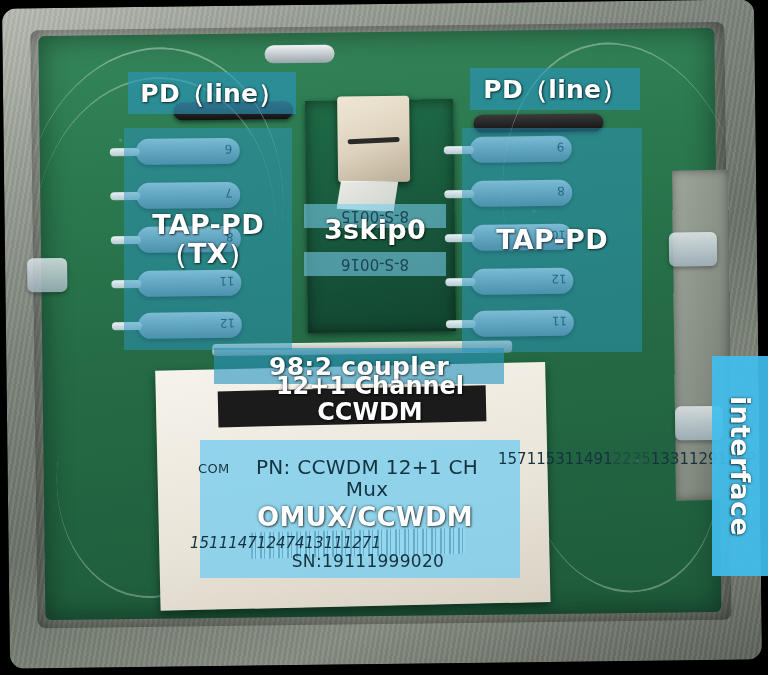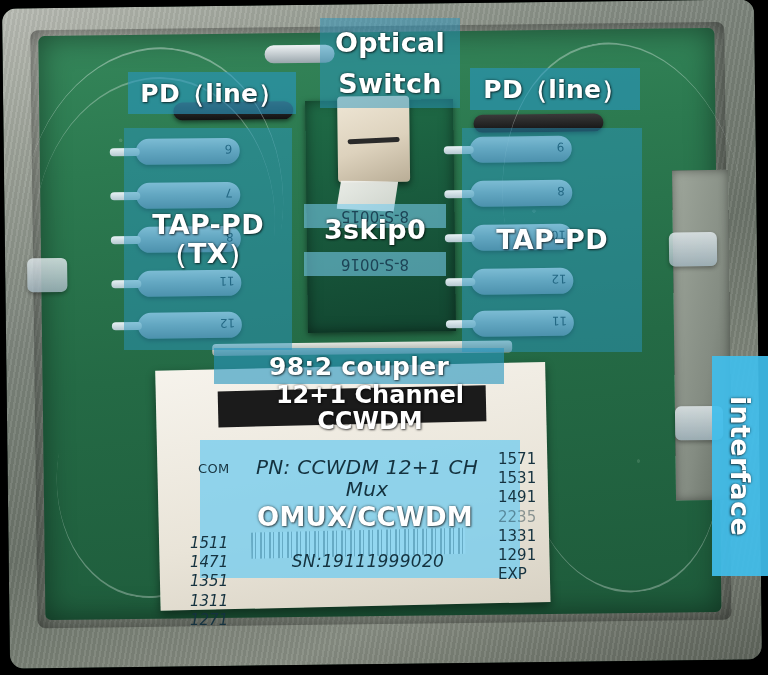--- a/index.html
+++ b/index.html
@@ -122,30 +122,30 @@
   .blockbox{background:rgba(41,150,190,.50);}
   .lightband{background:rgba(120,205,238,.80);}
 
   .ann-pd-left   {left:128px;top:72px;width:168px;height:42px;font-size:25px;}
   .ann-pd-right  {left:470px;top:68px;width:170px;height:42px;font-size:25px;}
   .ann-optical   {left:320px;top:18px;width:140px;height:90px;font-size:27px;flex-direction:column;gap:12px;}
   .ann-taptx     {left:124px;top:128px;width:168px;height:222px;font-size:27px;flex-direction:column;}
   .ann-taprx     {left:462px;top:128px;width:180px;height:224px;font-size:27px;flex-direction:column;}
   .ann-3skip0    {left:310px;top:200px;width:130px;height:60px;font-size:27px;}
   .ann-coupler   {left:168px;top:348px;width:290px;height:36px;font-size:25px;margin-left:46px;}
-  .ann-ccwdm     {left:240px;top:392px;width:260px;height:34px;font-size:24px;color:#fff;}
+  .ann-ccwdm     {left:240px;top:392px;width:260px;height:34px;font-size:24px;color:#fff;align-items:flex-end;}
   .ann-omux-box  {left:200px;top:440px;width:320px;height:138px;}
   .ann-pn        {left:232px;top:466px;width:270px;height:26px;font-size:20px;color:#14323f;font-weight:400;
-                  text-shadow:none;justify-content:flex-start;font-style:italic;}
+                  text-shadow:none;justify-content:flex-start;}
   .ann-omux      {left:240px;top:502px;width:250px;height:30px;font-size:26px;}
   .ann-sn        {left:258px;top:550px;width:220px;height:22px;font-size:17px;color:#14323f;font-weight:400;
-                  text-shadow:none;font-style:italic;}
+                  text-shadow:none;}
   .ann-com       {left:198px;top:460px;width:40px;height:18px;font-size:13px;color:#17333f;font-weight:400;
                   text-shadow:none;justify-content:flex-start;}
-  .wl-col{position:absolute;display:flex;flex-direction:column;font-size:15px;color:#15323f;
+  .wl-col{position:absolute;display:flex;flex-direction:row;font-size:15px;color:#15323f;
           font-weight:400;text-shadow:none;line-height:1.28;}
   .wl-left {left:190px;top:534px;font-style:italic;}
   .wl-right{left:498px;top:450px;}
   .ann-interface{
     right:0;top:356px;width:56px;height:220px;font-size:27px;
     background:rgba(64,190,235,.92);
     writing-mode:vertical-rl;
   }
   .ann-interface span{writing-mode:vertical-rl;}
 </style>
@@ -223,24 +223,20 @@
   </div>
 
   <div class="ann band ann-pd-left">
     <span>PD（line）</span>
   </div>
 
   <div class="ann band ann-pd-right">
     <span>PD（line）</span>
   </div>
 
-  <div class="ann blockbox ann-optical">
-    <span>Optical</span>
-    <span>Switch</span>
-  </div>
 
   <div class="ann blockbox ann-taptx">
     <span>TAP-PD</span>
     <span>（TX）</span>
   </div>
 
   <div class="ann blockbox ann-taprx">
     <span>TAP-PD</span>
   </div>
 
@@ -281,21 +277,21 @@
     <span>OMUX/CCWDM</span>
   </div>
 
   <div class="ann ann-sn">
     <span>SN:19111999020</span>
   </div>
 
   <div class="wl-col wl-left">
     <span>1511</span>
     <span>1471</span>
-    <span>1351</span>
+    <span>2474</span>
     <span>1311</span>
     <span>1271</span>
   </div>
 
   <div class="wl-col wl-right">
     <span>1571</span>
     <span>1531</span>
     <span>1491</span>
     <span style="opacity:.45;">2235</span>
     <span>1331</span>

